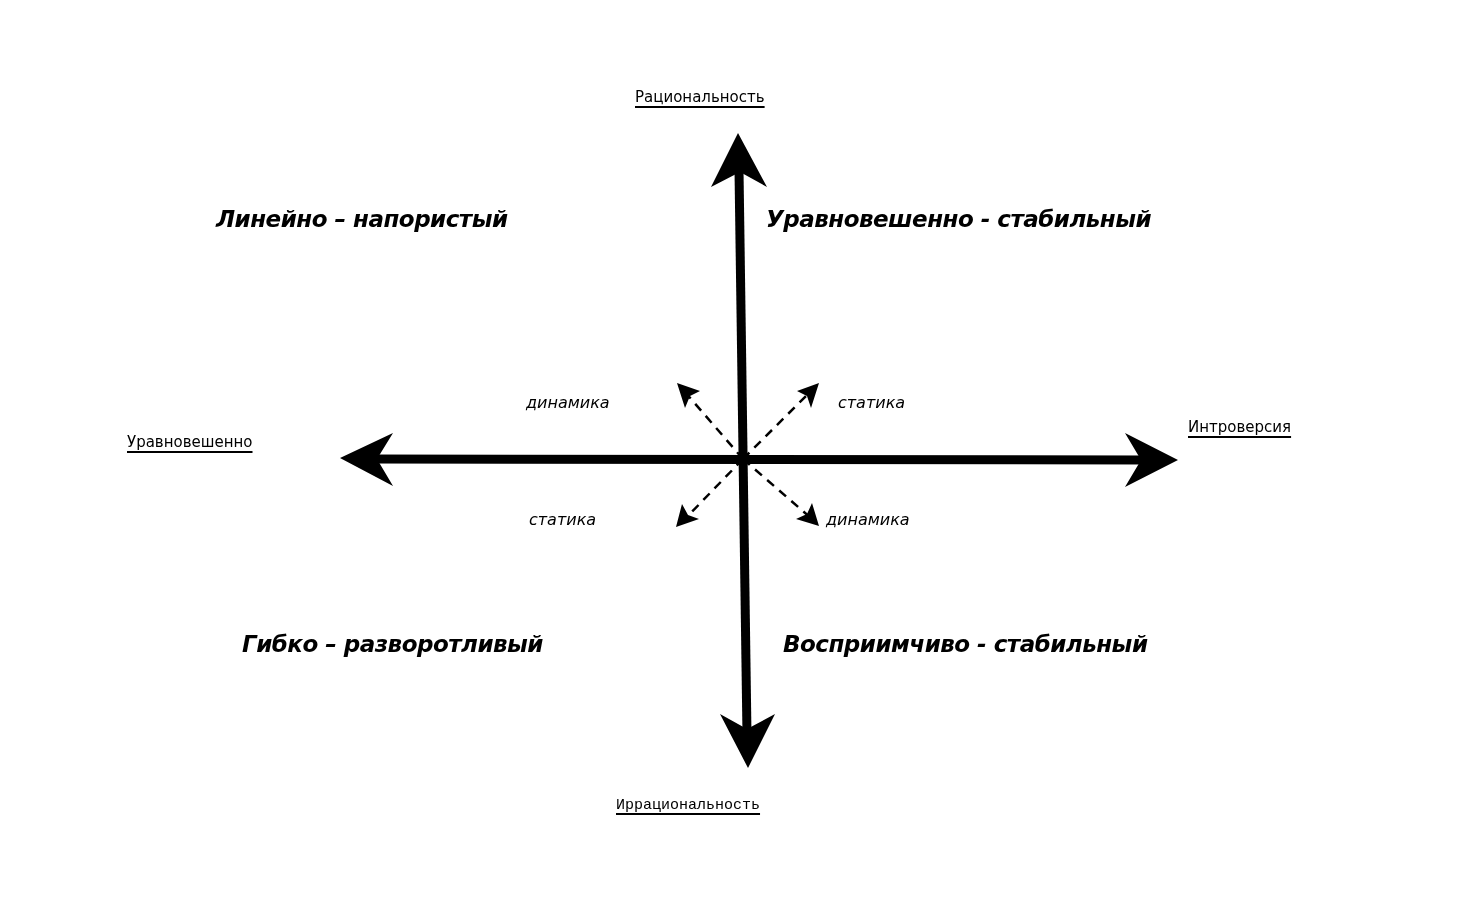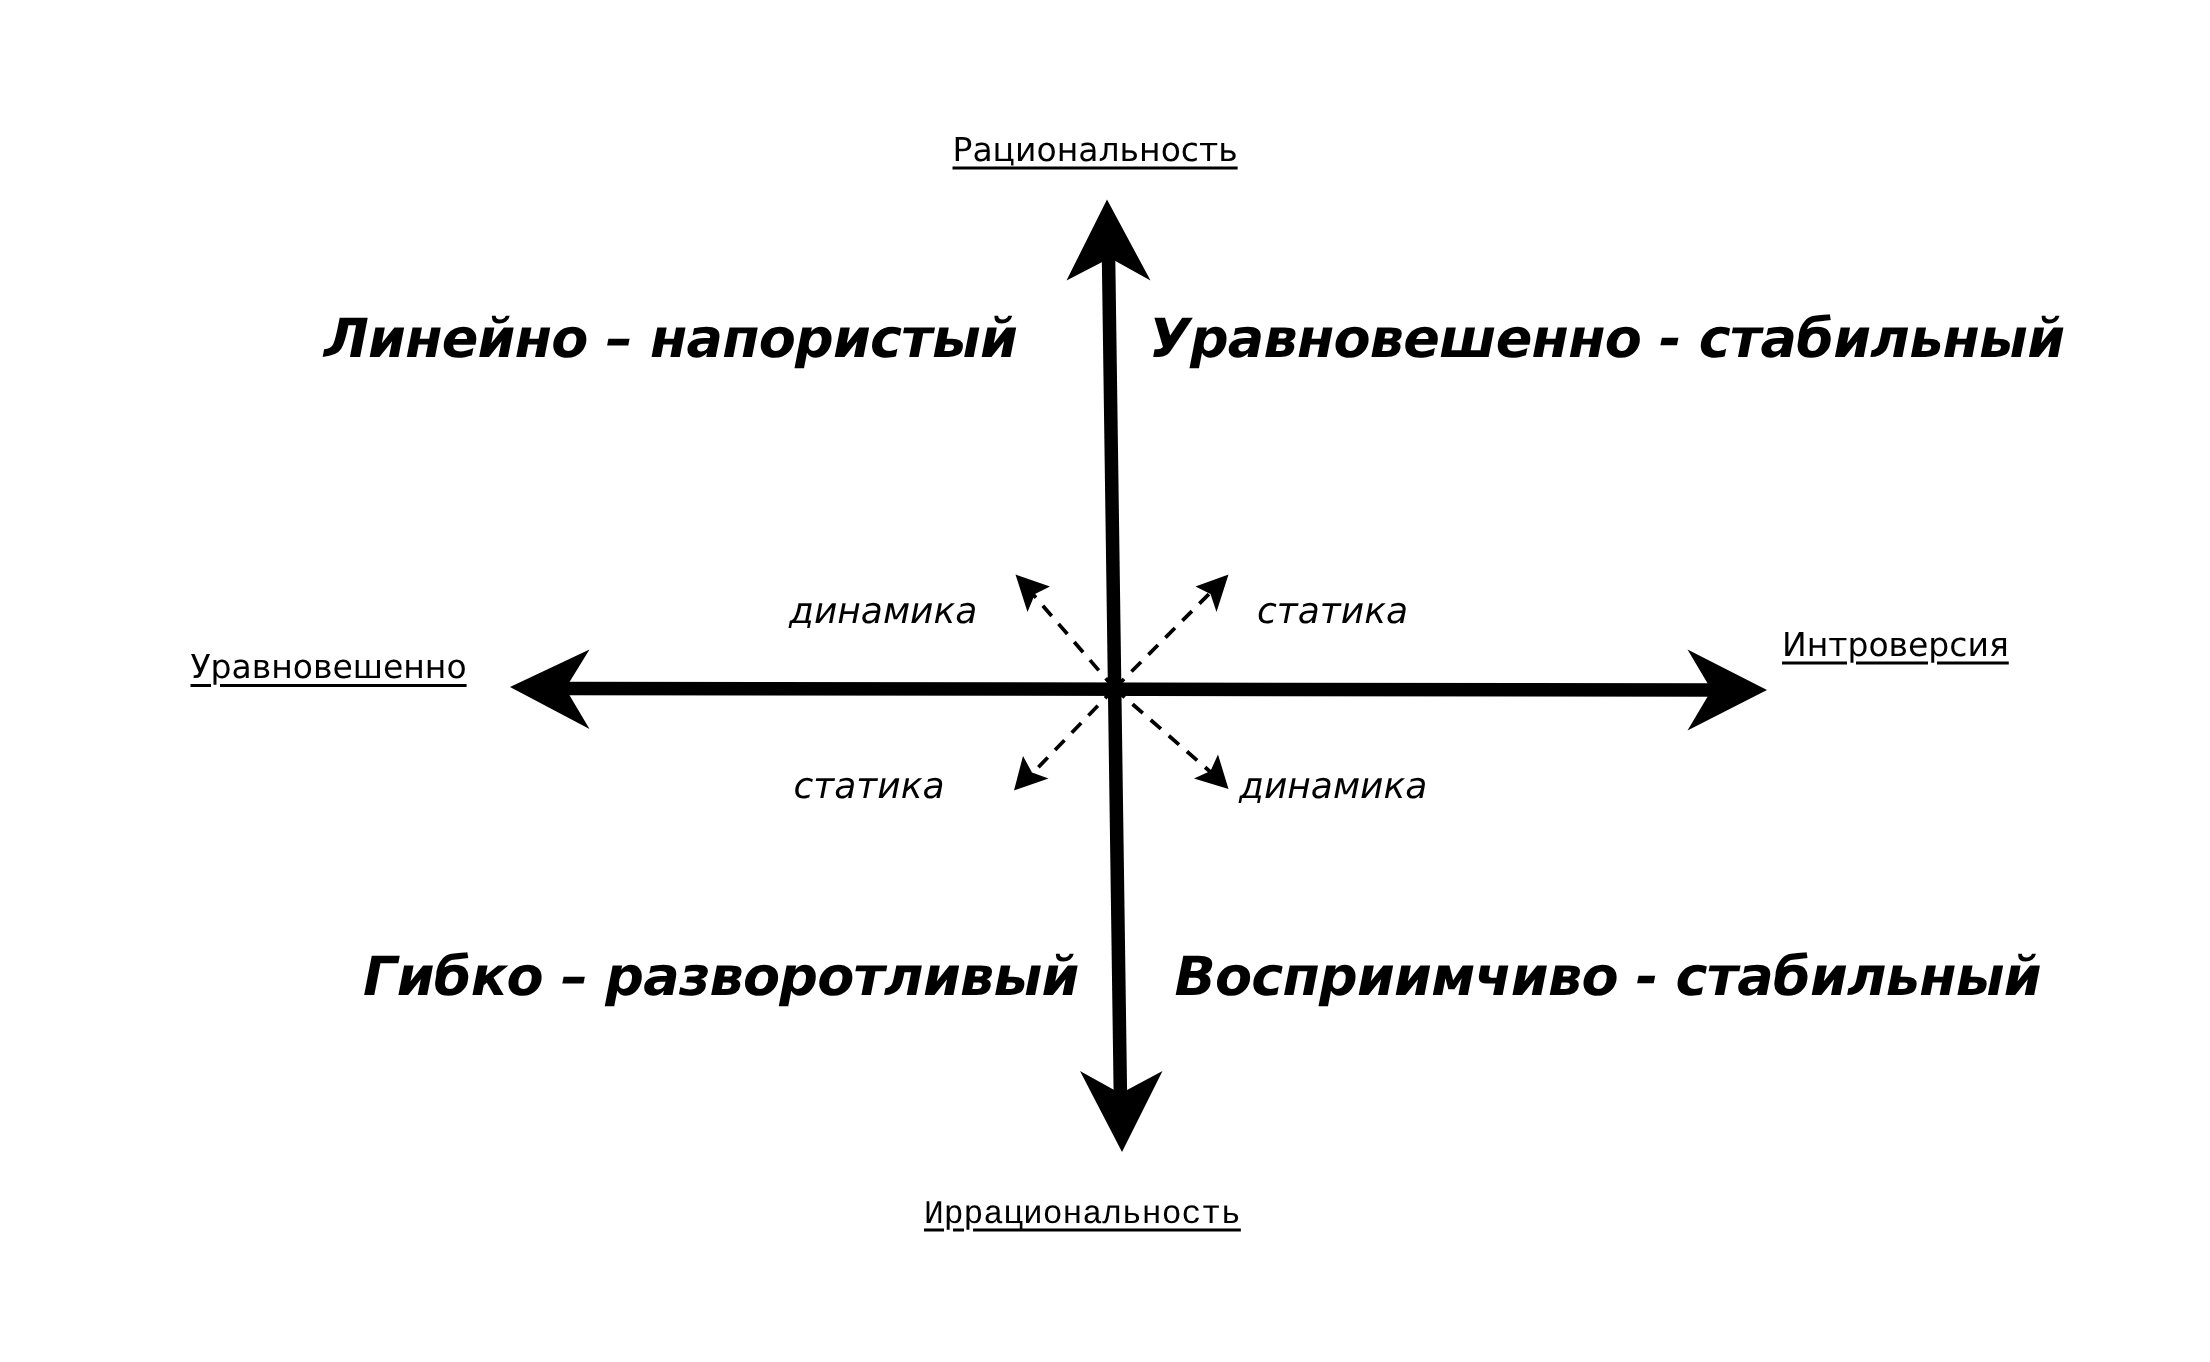--- a/index.html
+++ b/index.html
@@ -1,24 +1,24 @@
 <!DOCTYPE html>
 <html><head>
 <meta charset="utf-8">
 <style>
   html, body { margin: 0; padding: 0; background: #ffffff; }
   body { width: 1473px; height: 908px; position: relative; overflow: hidden;
          font-family: "DejaVu Sans", sans-serif; color: #000; }
   svg.diagram { position: absolute; left: 0; top: 0; }
   .lbl { position: absolute; white-space: nowrap; }
-  .axis-label { font-family: "DejaVu Sans", sans-serif; font-size: 22px;
+  .axis-label { font-family: "DejaVu Sans", sans-serif; font-size: 15px;
                 text-decoration: underline; text-underline-offset: 4px; text-decoration-thickness: 2px; }
-  .quad-label { font-family: "DejaVu Sans", sans-serif; font-size: 36px;
+  .quad-label { font-family: "DejaVu Sans", sans-serif; font-size: 23px;
                 font-weight: bold; font-style: italic; letter-spacing: -0.5px; }
-  .dir-label { font-family: "DejaVu Sans", sans-serif; font-size: 24px; font-style: italic; }
+  .dir-label { font-family: "DejaVu Sans", sans-serif; font-size: 16px; font-style: italic; }
 </style>
 </head>
 <body>
 
 <svg class="diagram" width="1473" height="908" viewBox="0 0 1473 908">
 
   <g>
     <line x1="739" y1="170" x2="747" y2="735" stroke="#000" stroke-width="9"></line>
     <polygon points="738,133 767,187 740,172 711,187" fill="#000"></polygon>
     <polygon points="748,768 720,714 747,729 775,714" fill="#000"></polygon>

